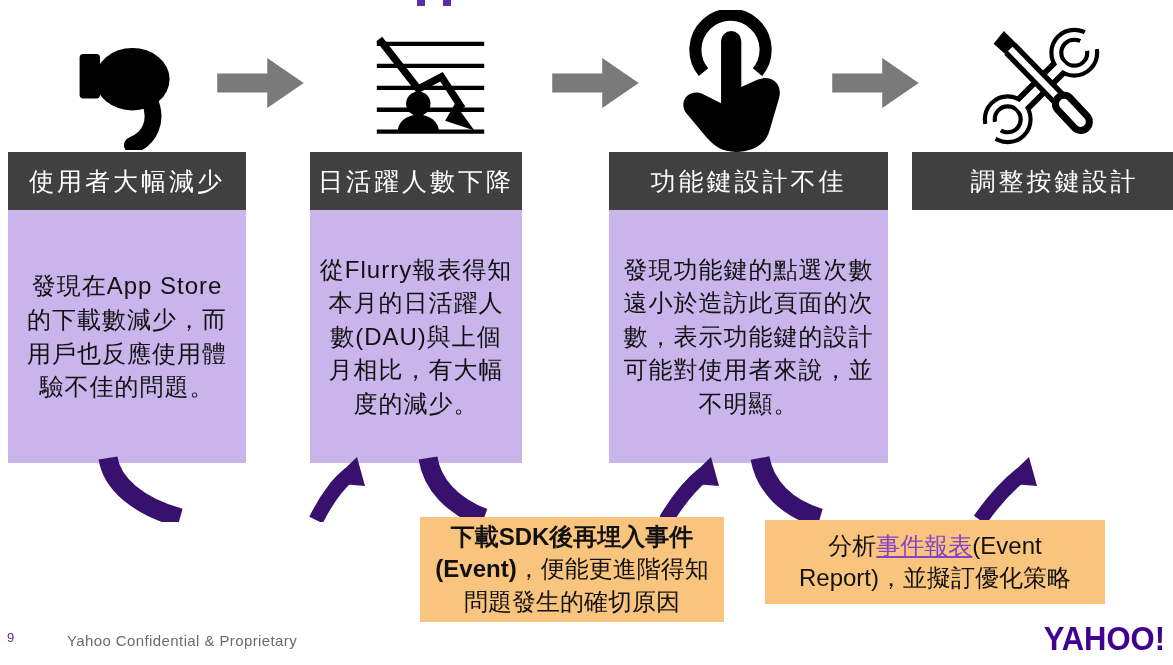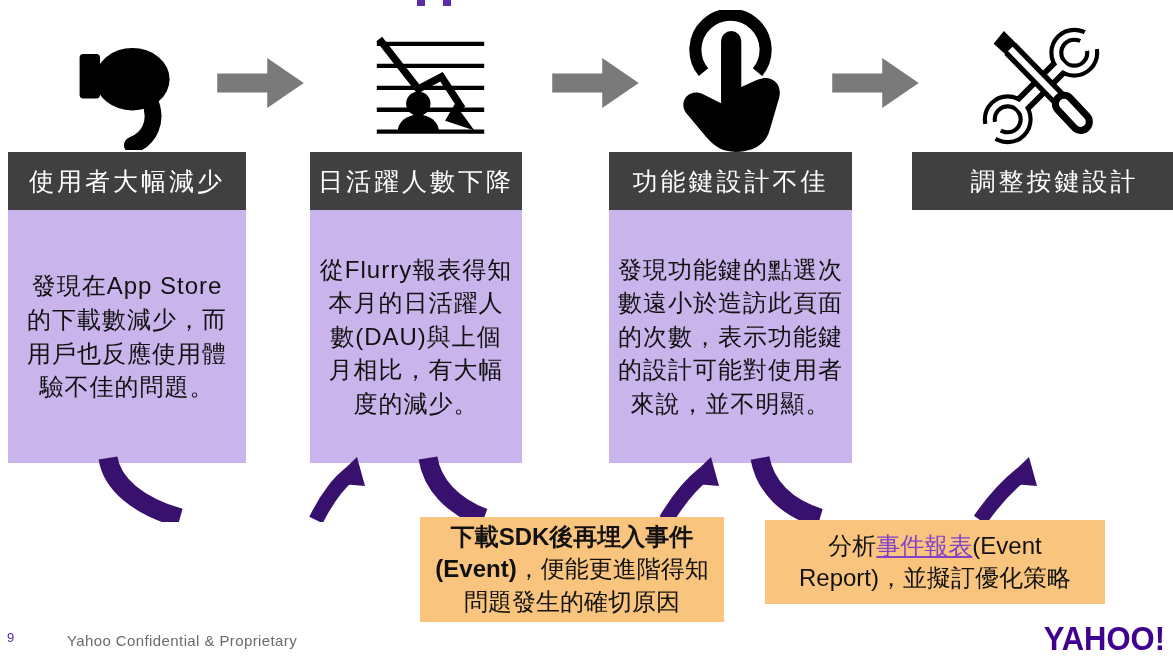--- a/index.html
+++ b/index.html
@@ -25,21 +25,21 @@
     font-size:25px;letter-spacing:3px;font-weight:400;
   }
   .col-body{
     height:253px;background:#c9b4ec;color:#111111;
     display:flex;align-items:center;justify-content:center;
     text-align:center;font-size:24px;line-height:1.4;
     padding:0 8px;box-sizing:border-box;letter-spacing:1px;
   }
   .col1{left:8px;width:238px;}
   .col2{left:310px;width:212px;}
-  .col3{left:609px;width:243px;}
+  .col3{left:609px;width:279px;}
   .col4{left:912px;width:285px;}
 
   .note{
     position:absolute;background:#f9c57e;color:#111111;
     display:flex;align-items:center;justify-content:center;
     text-align:center;font-size:24px;line-height:1.35;
     padding:4px 10px;box-sizing:border-box;
   }
   .noteA{left:65px;top:520px;width:340px;height:98px;}
   .noteB{left:420px;top:517px;width:304px;height:105px;}

